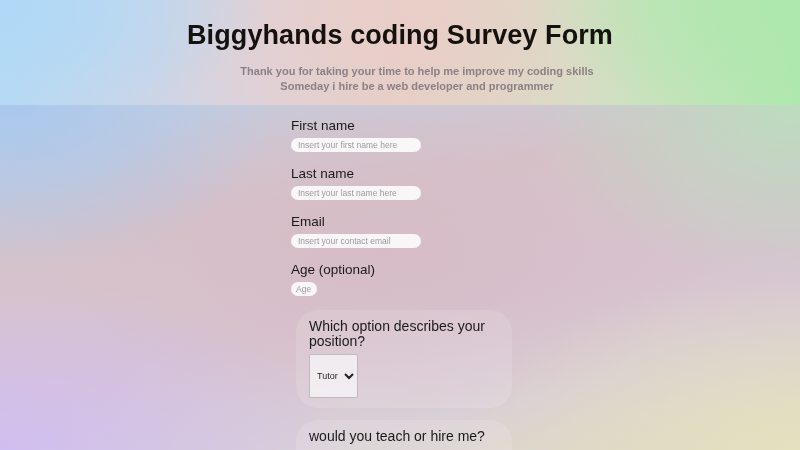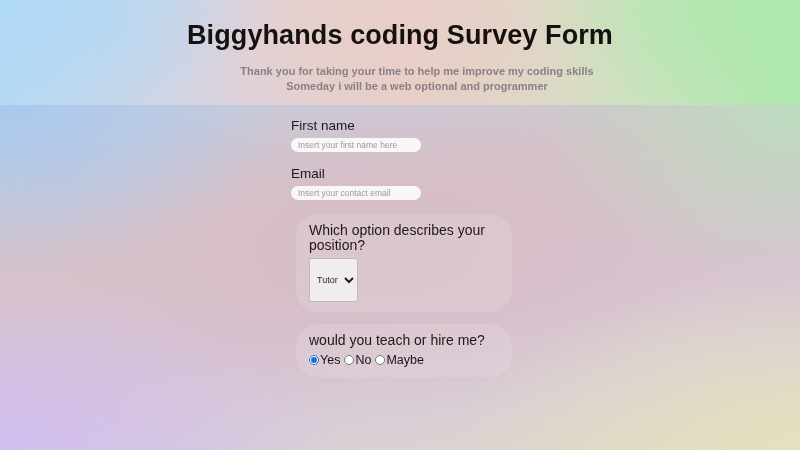--- a/index.html
+++ b/index.html
@@ -167,36 +167,44 @@
 <div id="bg-layer"></div>
 <div id="header-band"></div>
 <div id="body-tint"></div>
 
 <div id="page">
 
   <div id="title">Biggyhands coding Survey Form</div>
 
   <div id="subtitle">
     <span class="sub-line">Thank you for taking your time to help me improve my coding skills</span>
-    <span class="sub-line">Someday i will be a web optional and programmer</span>
+    <span class="sub-line">Someday i hire be a web developer and programmer</span>
   </div>
 
   <div id="form">
 
     <div class="field-block">
       <div class="field-label">First name</div>
       <input class="text-input" type="text" placeholder="Insert your first name here" style="">
     </div>
 
+    <div class="field-block">
+      <div class="field-label">Last name</div>
+      <input class="text-input" type="text" placeholder="Insert your last name here" style="">
+    </div>
 
     <div class="field-block">
       <div class="field-label">Email</div>
       <input class="text-input" type="text" placeholder="Insert your contact email" style="">
     </div>
 
+    <div class="field-block">
+      <div class="field-label">Age (optional)</div>
+      <input class="text-input small" type="text" placeholder="Age" style="">
+    </div>
 
     <div class="panel">
       <div class="panel-label">Which option describes your position?</div>
       <select class="select-box">
         <option>Tutor</option>
       </select>
     </div>
 
     <div class="panel">
       <div class="panel-label">would you teach or hire me?</div>

